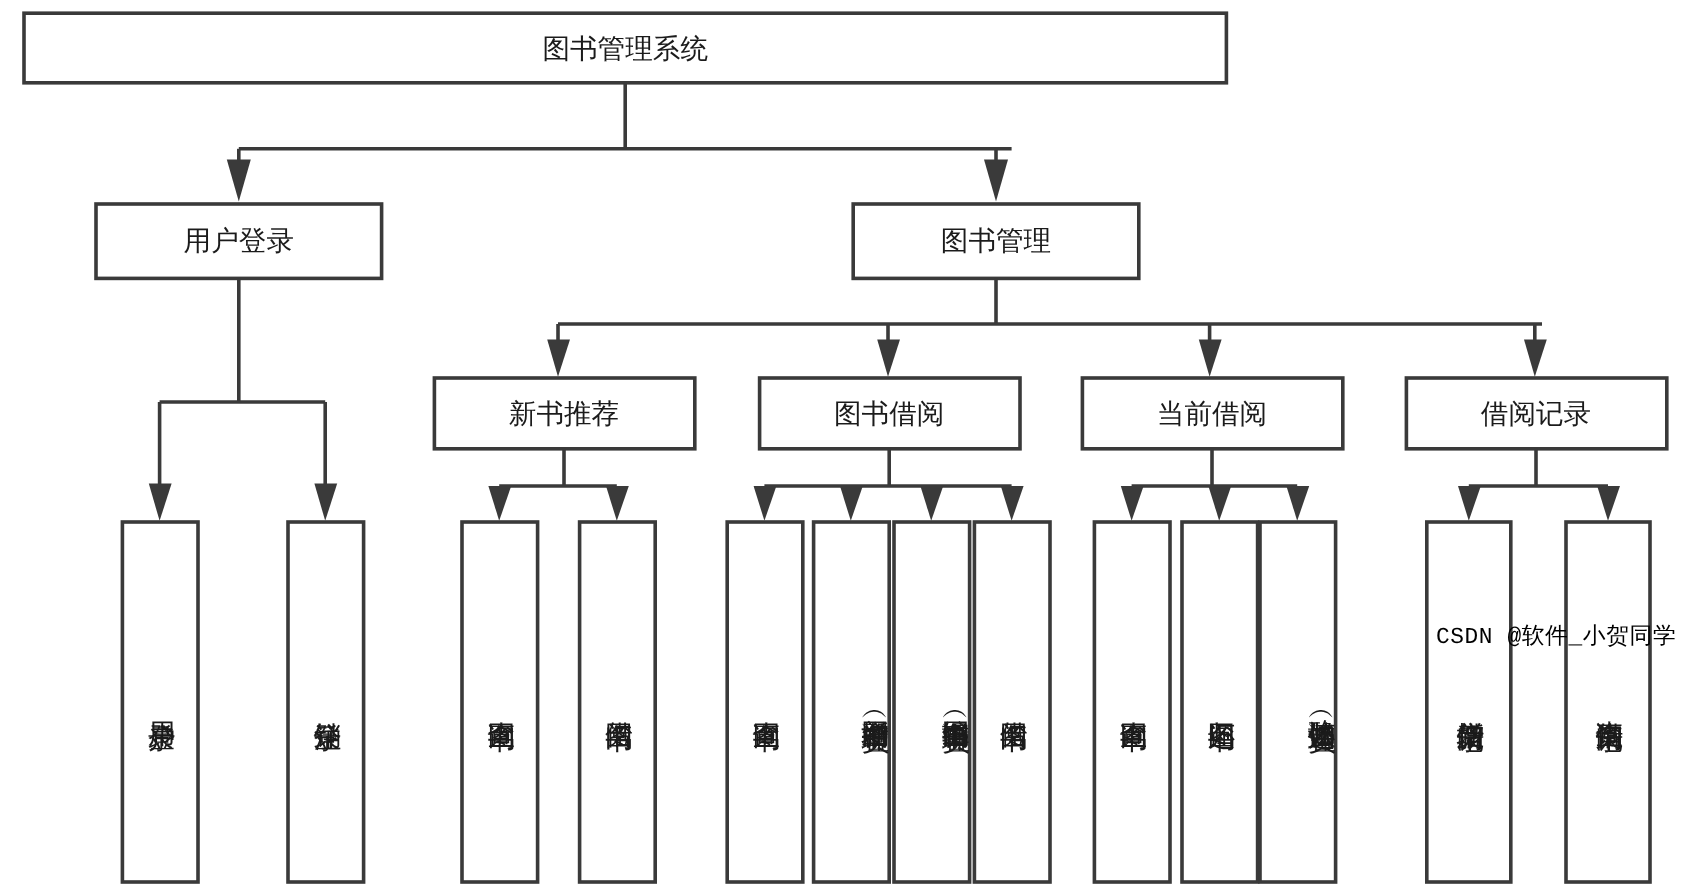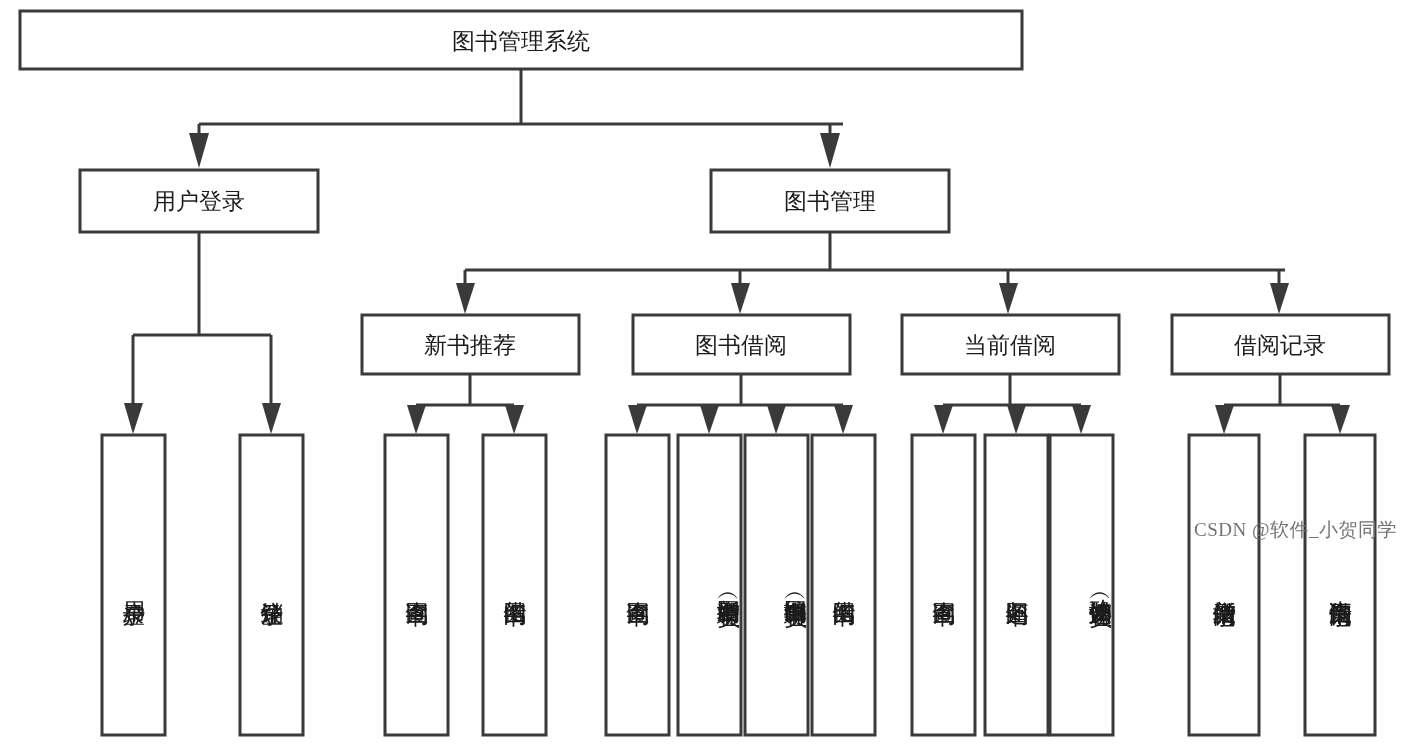--- a/index.html
+++ b/index.html
@@ -61,23 +61,23 @@
     align-items: center;
     justify-content: center;
     letter-spacing: 1px;
     white-space: nowrap;
     pointer-events: none;
   }
   .watermark {
     position: absolute;
     right: 8px;
     bottom: 6px;
-    font-family: Liberation Serif, serif;
+    font-family: Liberation Mono, monospace;
     font-size: 19px;
-    color: #737373;
+    color: #000000;
     letter-spacing: 0.5px;
     white-space: nowrap;
   }
 </style>
 </head>
 <body>
 
 <div id="diagram-root">
 
   <svg id="flow" viewBox="0 0 1405 747" xmlns="http://www.w3.org/2000/svg">

